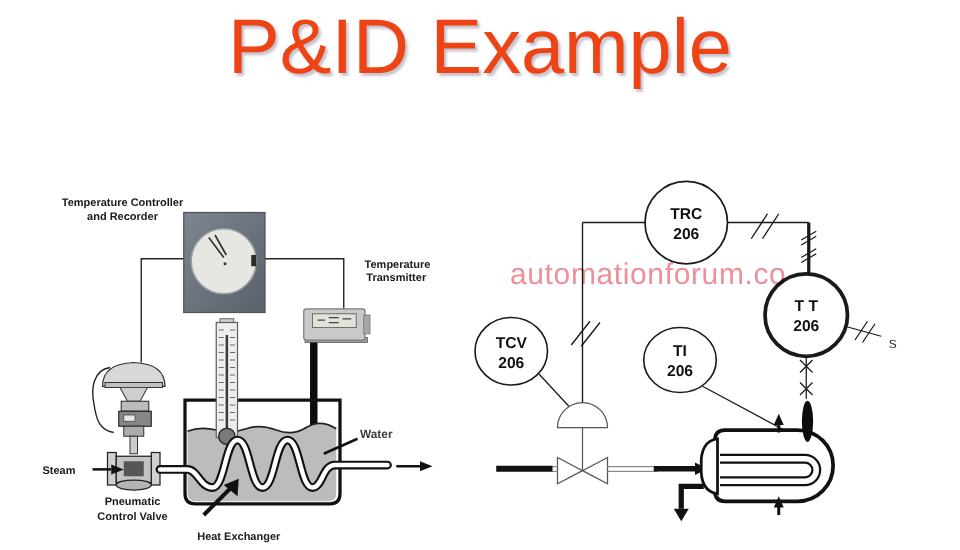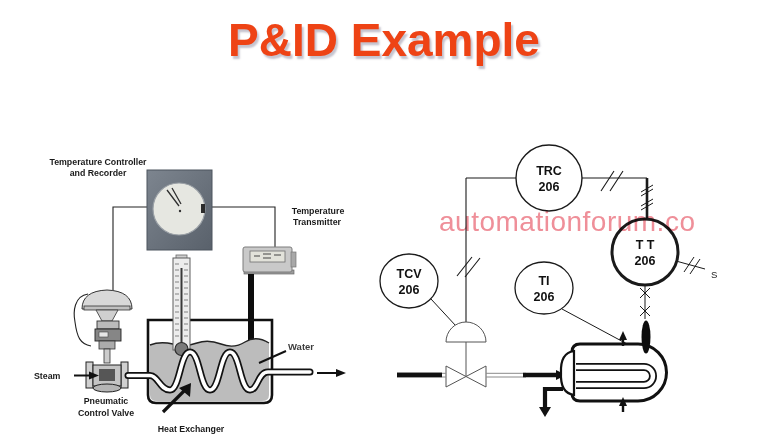--- a/index.html
+++ b/index.html
@@ -1,22 +1,22 @@
 <!DOCTYPE html>
 <html><head>
 <meta charset="utf-8">
 <style>
   html,body{margin:0;padding:0;background:#ffffff;}
   #stage{position:relative;width:768px;height:440px;background:#ffffff;overflow:hidden;
          font-family:"Liberation Sans",sans-serif;}
   #title{position:absolute;left:0;top:2px;width:100%;text-align:center;
-         font-size:46px;font-weight:bold;letter-spacing:0px;color:#ee4315;
-         text-shadow:2px 3px 2px rgba(150,145,165,0.55);margin-top:11px;}
-  #watermark{position:absolute;left:408px;top:206px;font-size:28px;color:#ef8f99;
-             letter-spacing:0.5px;mix-blend-mode:multiply;white-space:nowrap;margin-left:31px;}
+         font-size:62px;font-weight:normal;letter-spacing:0px;color:#ee4315;
+         text-shadow:2px 3px 2px rgba(150,145,165,0.55);}
+  #watermark{position:absolute;left:408px;top:206px;font-size:24px;color:#ef8f99;
+             letter-spacing:0.5px;mix-blend-mode:multiply;white-space:nowrap;}
   svg{position:absolute;left:0;top:0;}
   .lbl{font-family:"Liberation Sans",sans-serif;font-weight:bold;font-size:8.8px;fill:#1a1a1a;}
   .lbl-gray{font-family:"Liberation Sans",sans-serif;font-size:9.5px;fill:#3c3c3c;font-weight:bold;}
   .tag{font-family:"Liberation Sans",sans-serif;font-weight:bold;font-size:12.5px;fill:#111;}
   .s-lbl{font-family:"Liberation Sans",sans-serif;font-size:9.5px;fill:#222;}
   .thin{stroke:#222;stroke-width:1.1;fill:none;}
   .pid{stroke:#1a1a1a;fill:none;}
 </style>
 </head>
 <body>

